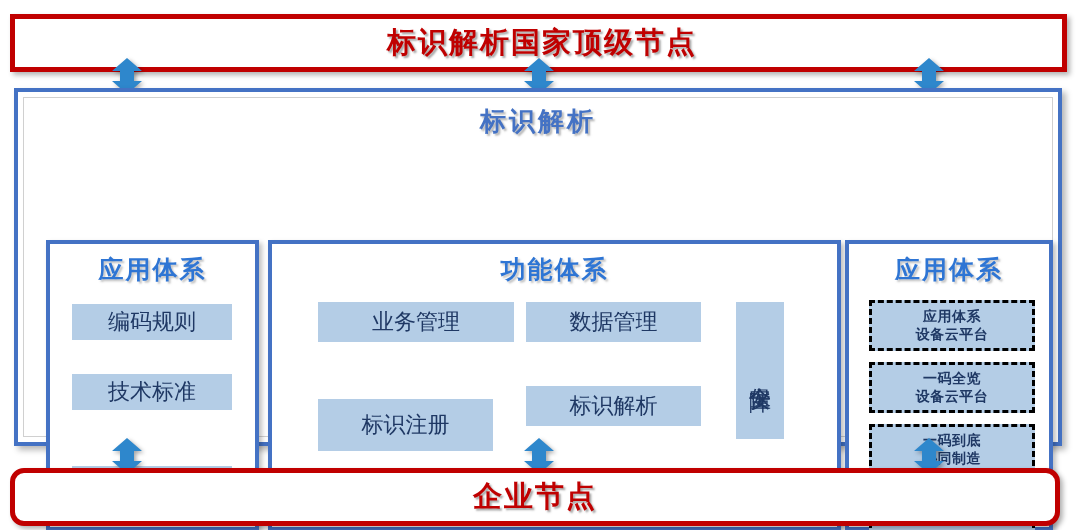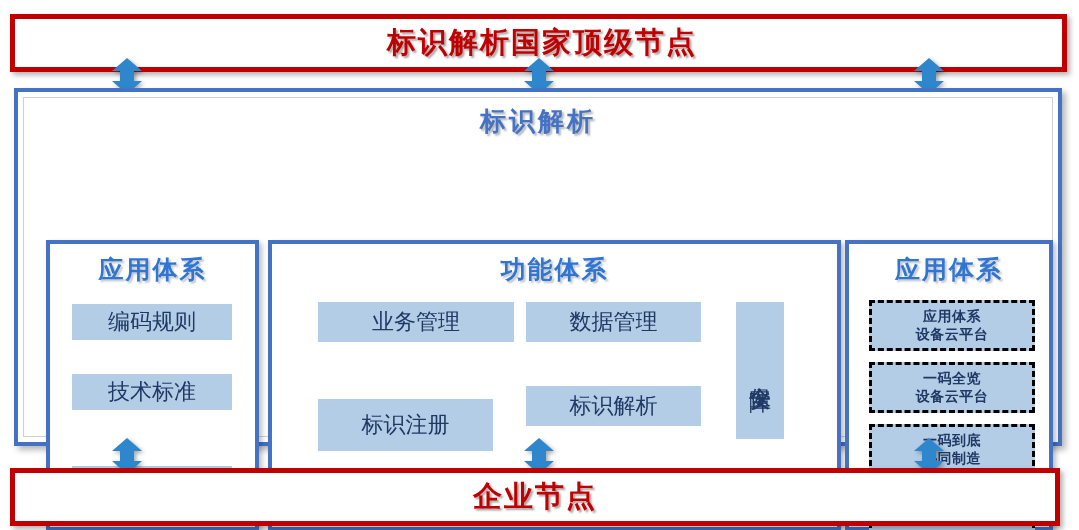--- a/index.html
+++ b/index.html
@@ -22,21 +22,21 @@
   }
   .red-bar .label{
     color:#C00000;
     font-weight:bold;
     font-size:29px;
     letter-spacing:2px;
     text-shadow:2px 2px 2px rgba(120,120,120,.65);
     white-space:nowrap;
   }
   #top-node{left:10px;top:14px;width:1040px;height:48px;padding-left:7px;}
-  #bottom-node{left:10px;top:468px;width:1040px;height:48px;}
+  #bottom-node{left:10px;top:468px;width:1040px;height:48px;border-radius:14px;}
 
   
   #second-node{
     position:absolute;
     left:14px;top:88px;width:1040px;height:350px;
     border:4px solid #4472C4;
     background:#ffffff;
     box-shadow:4px 4px 6px rgba(0,0,0,.28);
   }
   #second-node-inner{

